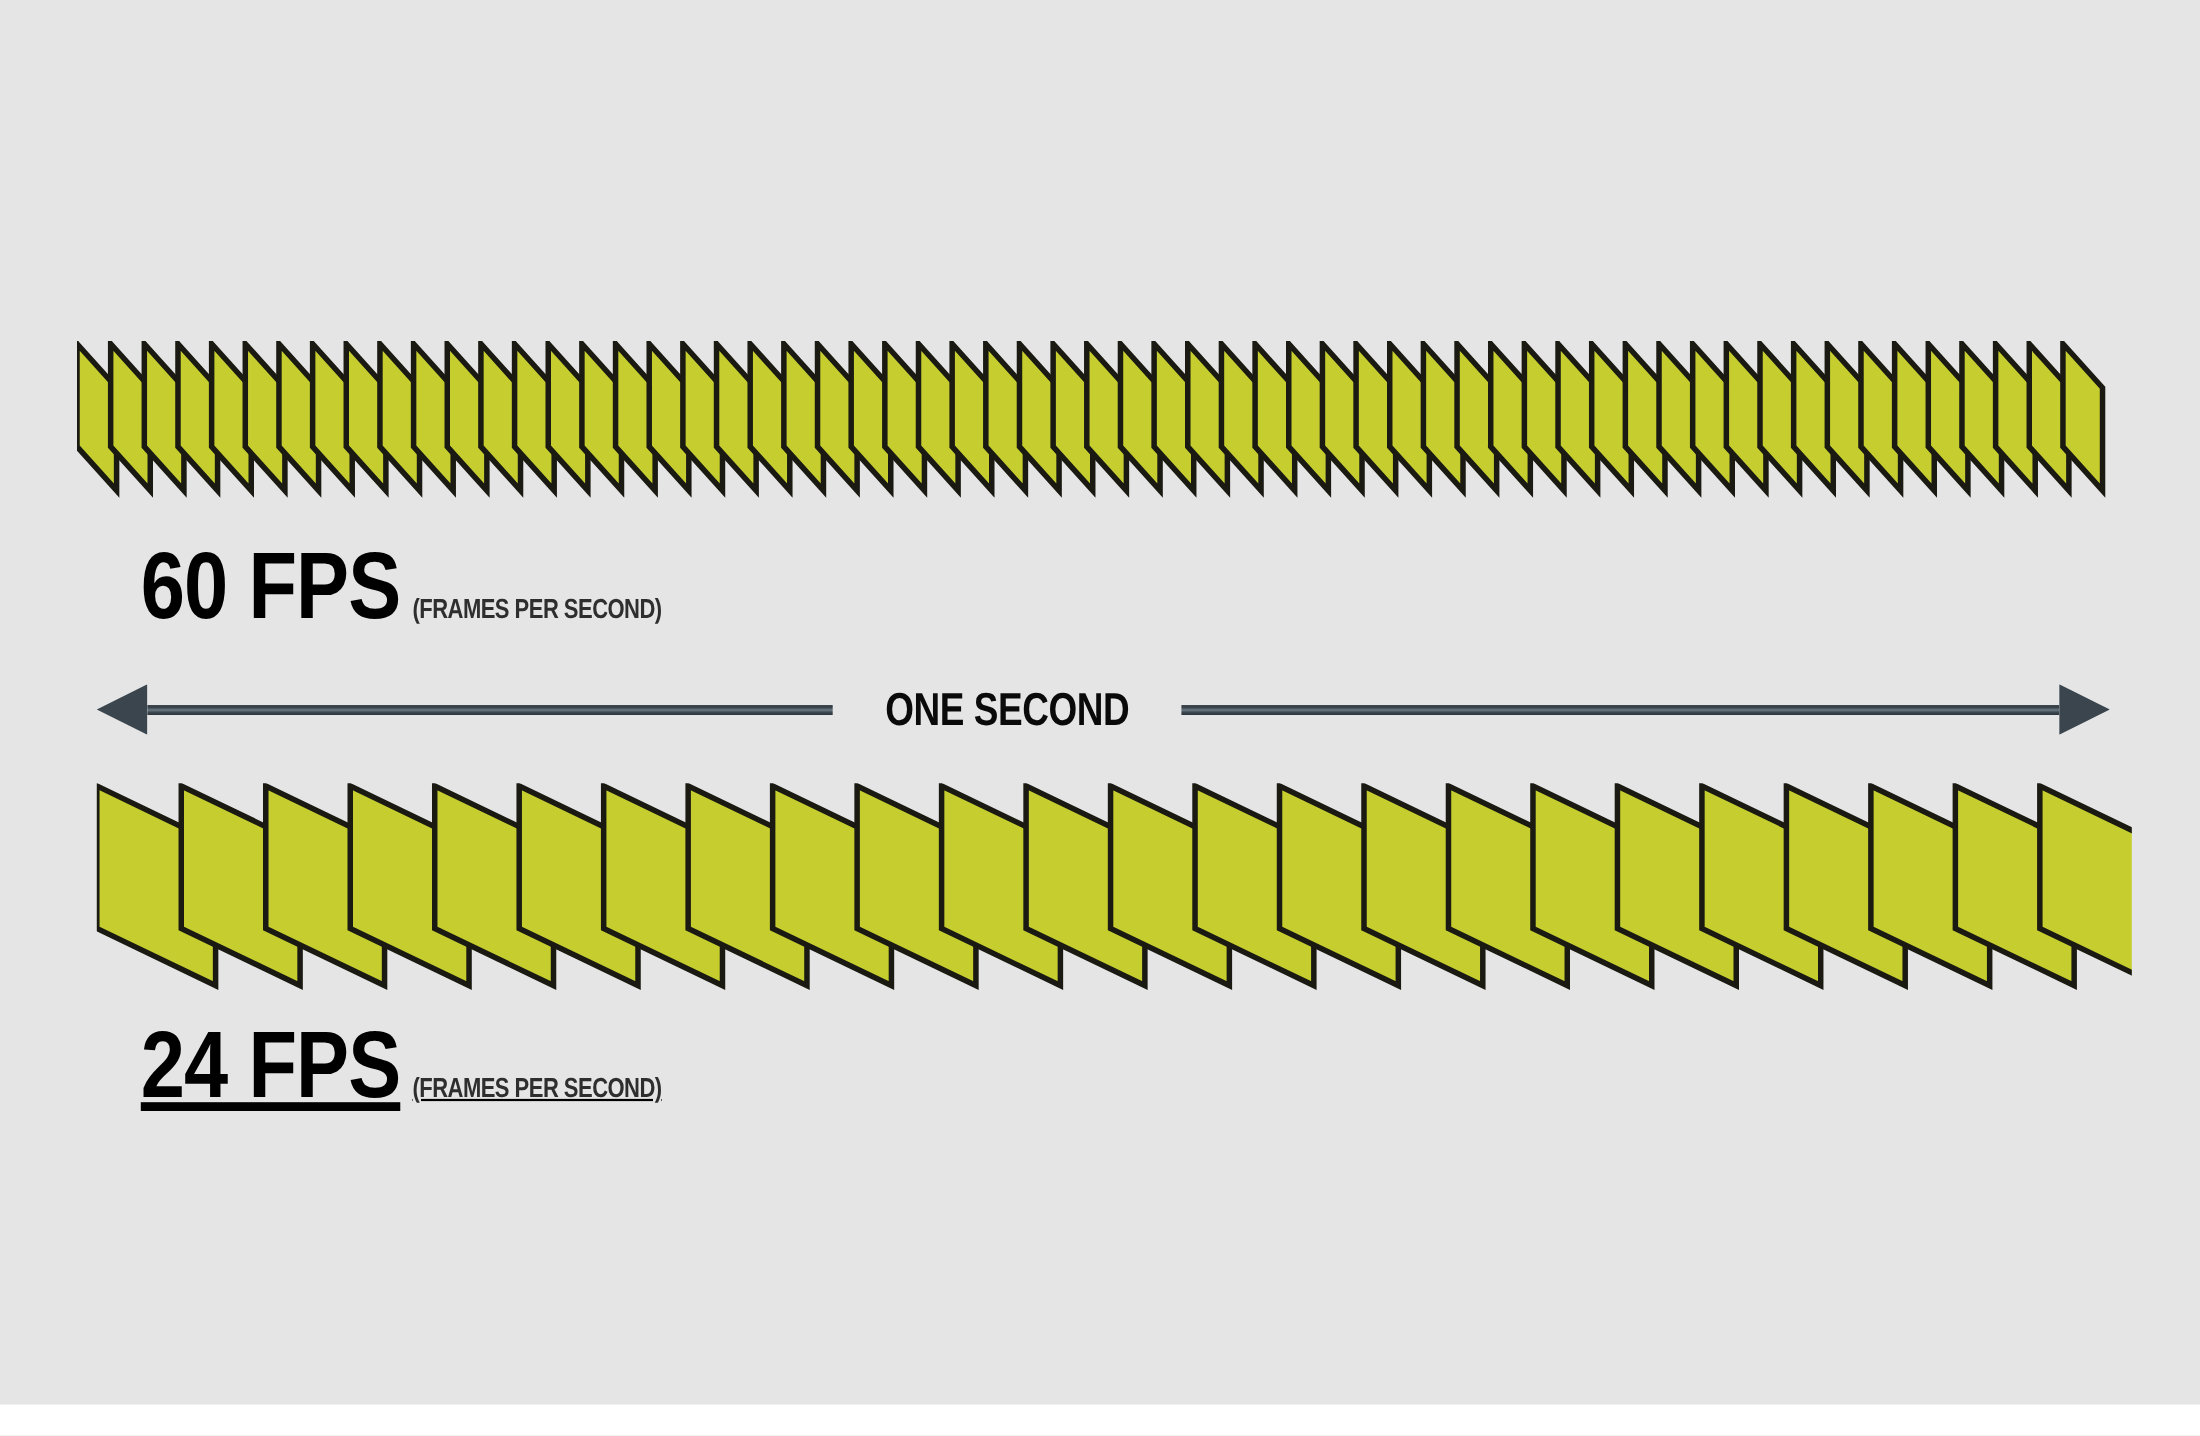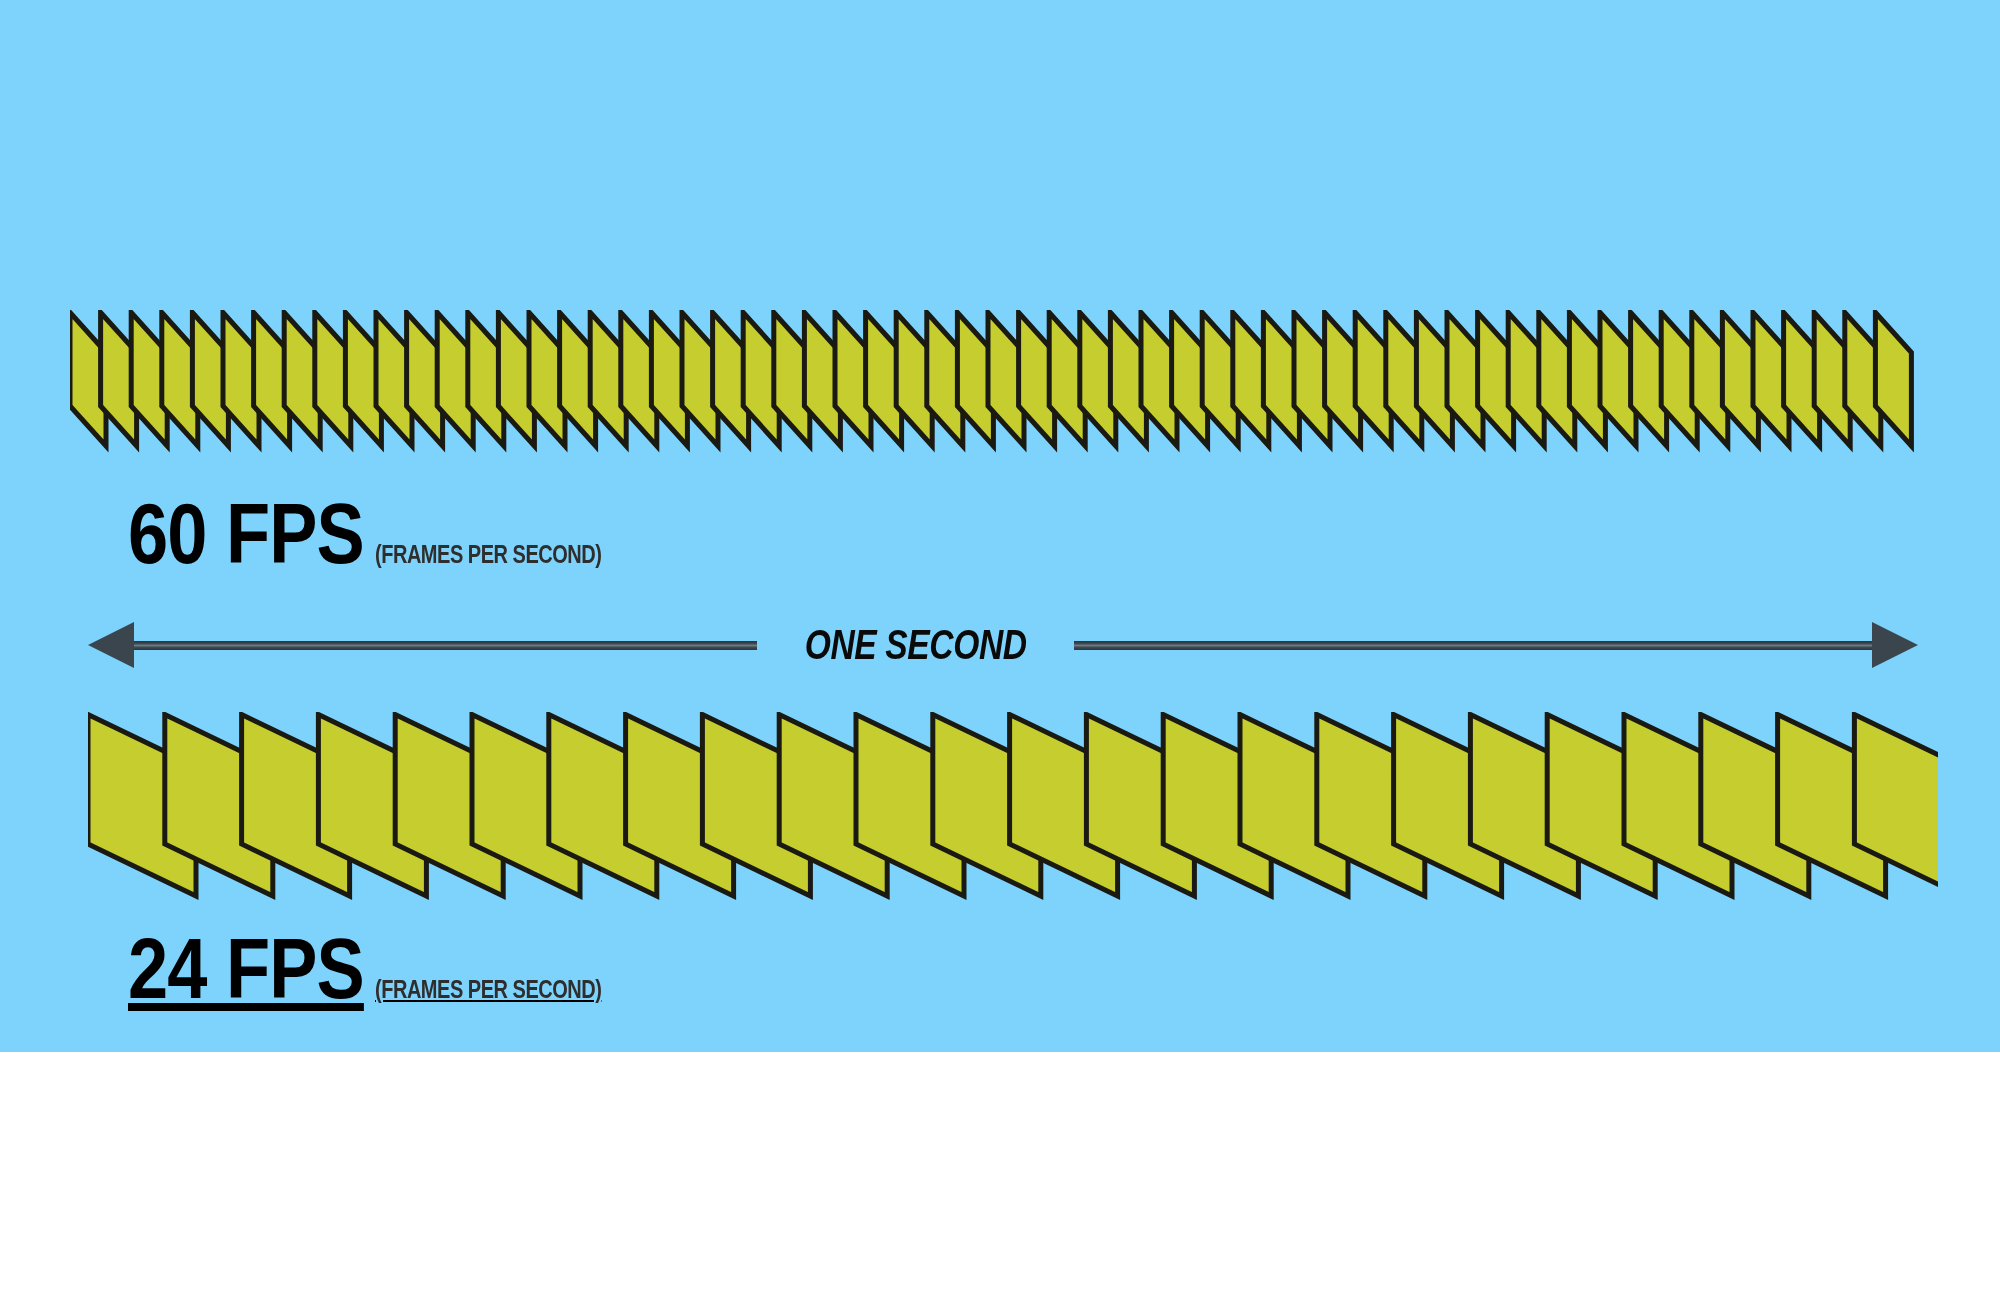--- a/index.html
+++ b/index.html
@@ -9,22 +9,22 @@
     background: #ffffff;
   }
   body {
     font-family: "Liberation Sans", sans-serif;
     -webkit-font-smoothing: antialiased;
   }
 
   #stage {
     position: relative;
     width: 2000px;
-    height: 1052px;
-    background: #7dd3fc;
+    height: 1277px;
+    background: #e5e5e5;
     overflow: hidden;
   }
 
   
   .strip {
     position: absolute;
     left: 0;
     top: 0;
   }
   .strip svg {
@@ -164,21 +164,21 @@
         <polygon points="1774.80,2.50 1810.80,42.50 1810.80,136.00 1774.80,96.00" fill="#c5ce2e" stroke="#1a1a12" stroke-width="5" stroke-linejoin="miter"></polygon>
         <polygon points="1805.40,2.50 1841.40,42.50 1841.40,136.00 1805.40,96.00" fill="#c5ce2e" stroke="#1a1a12" stroke-width="5" stroke-linejoin="miter"></polygon>
       </svg>
     </div>
 
   <div class="fps-label" id="label-60" style="left: 128px; top: 490px;">
     <span class="fps-big">60 FPS</span>
     <span class="fps-sub">(FRAMES PER SECOND)</span>
   </div>
 
-  <div class="arrow-row" id="arrow-row" style="left: 88px; top: 622px; width: 1830px; height: 46px; font-style: italic;">
+  <div class="arrow-row" id="arrow-row" style="left: 88px; top: 622px; width: 1830px; height: 46px;">
     <svg class="arrow-head" id="head-left" width="46" height="46" viewBox="0 0 46 46">
       <polygon points="0,23 46,0 46,46" fill="#3a454d"></polygon>
     </svg>
     <div class="arrow-line" style="height: 9px; flex-grow: 1;"></div>
     <div class="arrow-text">ONE SECOND</div>
     <div class="arrow-line" style="height: 9px; flex-grow: 1.28;"></div>
     <svg class="arrow-head" id="head-right" width="46" height="46" viewBox="0 0 46 46">
       <polygon points="46,23 0,0 0,46" fill="#3a454d"></polygon>
     </svg>
   </div>

